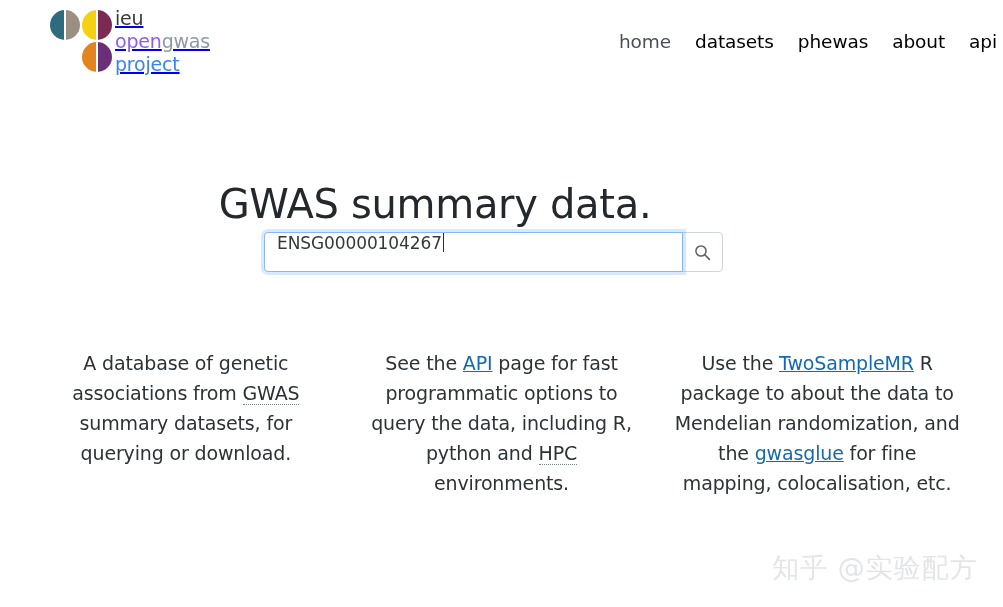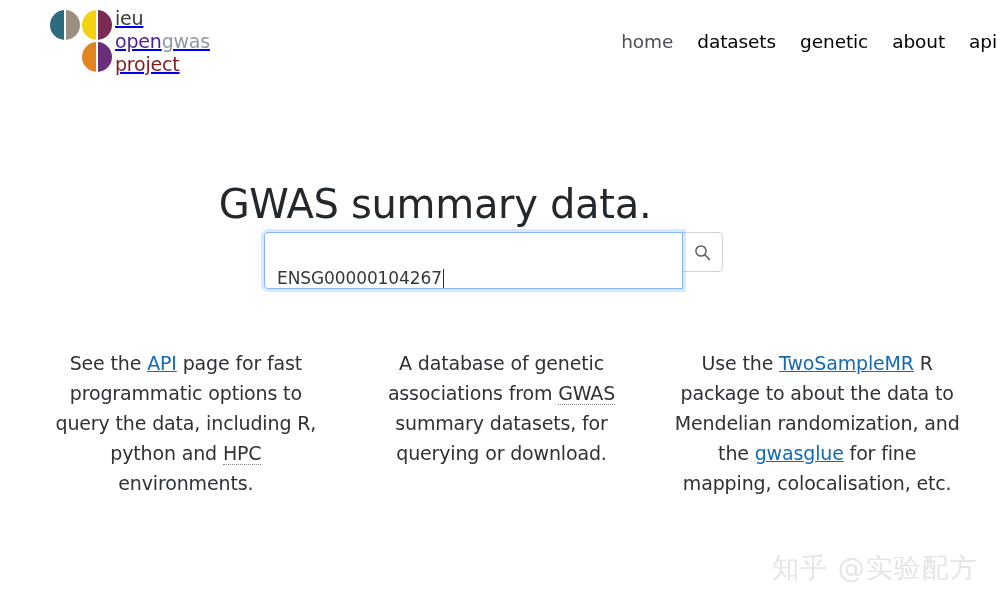--- a/index.html
+++ b/index.html
@@ -74,23 +74,23 @@
     margin-left: 1px;
     margin-top: 1px;
     font-size: 20px;
     line-height: 23px;
     letter-spacing: -0.2px;
     font-family: "DejaVu Sans", sans-serif;
     white-space: nowrap;
   }
   .logo-words .lw-line { display: block; }
   .logo-words .w-ieu     { color: #3a3a3a; font-size: 19px; }
-  .logo-words .w-open    { color: #4c1d95; font-size: 19px; }
+  .logo-words .w-open    { color: #8b5cf6; font-size: 19px; }
   .logo-words .w-gwas    { color: #8c9aa6; font-size: 19px; }
-  .logo-words .w-project { color: #7f1d1d; font-size: 19px; }
+  .logo-words .w-project { color: #3b82f6; font-size: 19px; }
 
   .nav {
     position: absolute;
     right: 22px;
     top: 31px;
     display: flex;
     align-items: flex-start;
     gap: 24px;
     font-size: 18.5px;
   }
@@ -122,27 +122,27 @@
     position: absolute;
     left: 264px;
     top: 232px;
     width: 459px;
     height: 40px;
     display: flex;
     align-items: stretch;
   }
   .search-field {
     flex: 1 1 auto;
-    height: 57px;
+    height: 40px;
     border: 1px solid #86b7fe;
     border-radius: 4px 0 0 4px;
     background: #ffffff;
     box-shadow: 0 0 0 3px rgba(13,110,253,0.16);
     display: flex;
-    align-items: flex-end;
+    align-items: flex-start;
     padding: 0 10px 0 12px;
     position: relative;
     z-index: 2;
   }
   .search-value {
     font-family: "DejaVu Sans", sans-serif;
     font-size: 17px;
     color: #34383c;
     letter-spacing: -0.1px;
     white-space: nowrap;
@@ -250,21 +250,21 @@
       </span>
       <span class="lw-line">
         <span class="w-project">project</span>
       </span>
     </span>
   </a>
 
   <nav class="nav">
     <a href="#" class="active">home</a>
     <a href="#">datasets</a>
-    <a href="#">genetic</a>
+    <a href="#">phewas</a>
     <a href="#">about</a>
     <a href="#">api</a>
   </nav>
 </div>
 
 <h1 class="hero-title">GWAS summary data.</h1>
 
 <div class="search-wrap">
   <div class="search-field">
     <span class="search-value">ENSG00000104267</span>
@@ -276,25 +276,25 @@
         <circle cx="7" cy="7" r="5.1" fill="none" stroke="#5b6065" stroke-width="1.5"></circle>
         <line x1="10.8" y1="10.8" x2="15.4" y2="15.4" stroke="#5b6065" stroke-width="1.6" stroke-linecap="round"></line>
       </svg>
     </span>
   </button>
 </div>
 
 <div class="cols">
 
   <div class="col">
+    <span>A database of genetic associations from </span><abbr>GWAS</abbr><span> summary datasets, for querying or download.</span>
+  </div>
+
+  <div class="col">
     <span>See the </span><a href="#">API</a><span> page for fast programmatic options to query the data, including R, python and </span><abbr>HPC</abbr><span> environments.</span>
-  </div>
-
-  <div class="col">
-    <span>A database of genetic associations from </span><abbr>GWAS</abbr><span> summary datasets, for querying or download.</span>
   </div>
 
   <div class="col">
     <span>Use the </span><a href="#">TwoSampleMR</a><span> R package to about the data to Mendelian randomization, and the </span><a href="#">gwasglue</a><span> for fine mapping, colocalisation, etc.</span>
   </div>
 </div>
 
 <div class="watermark">知乎 @实验配方</div>
 
 </body></html>

